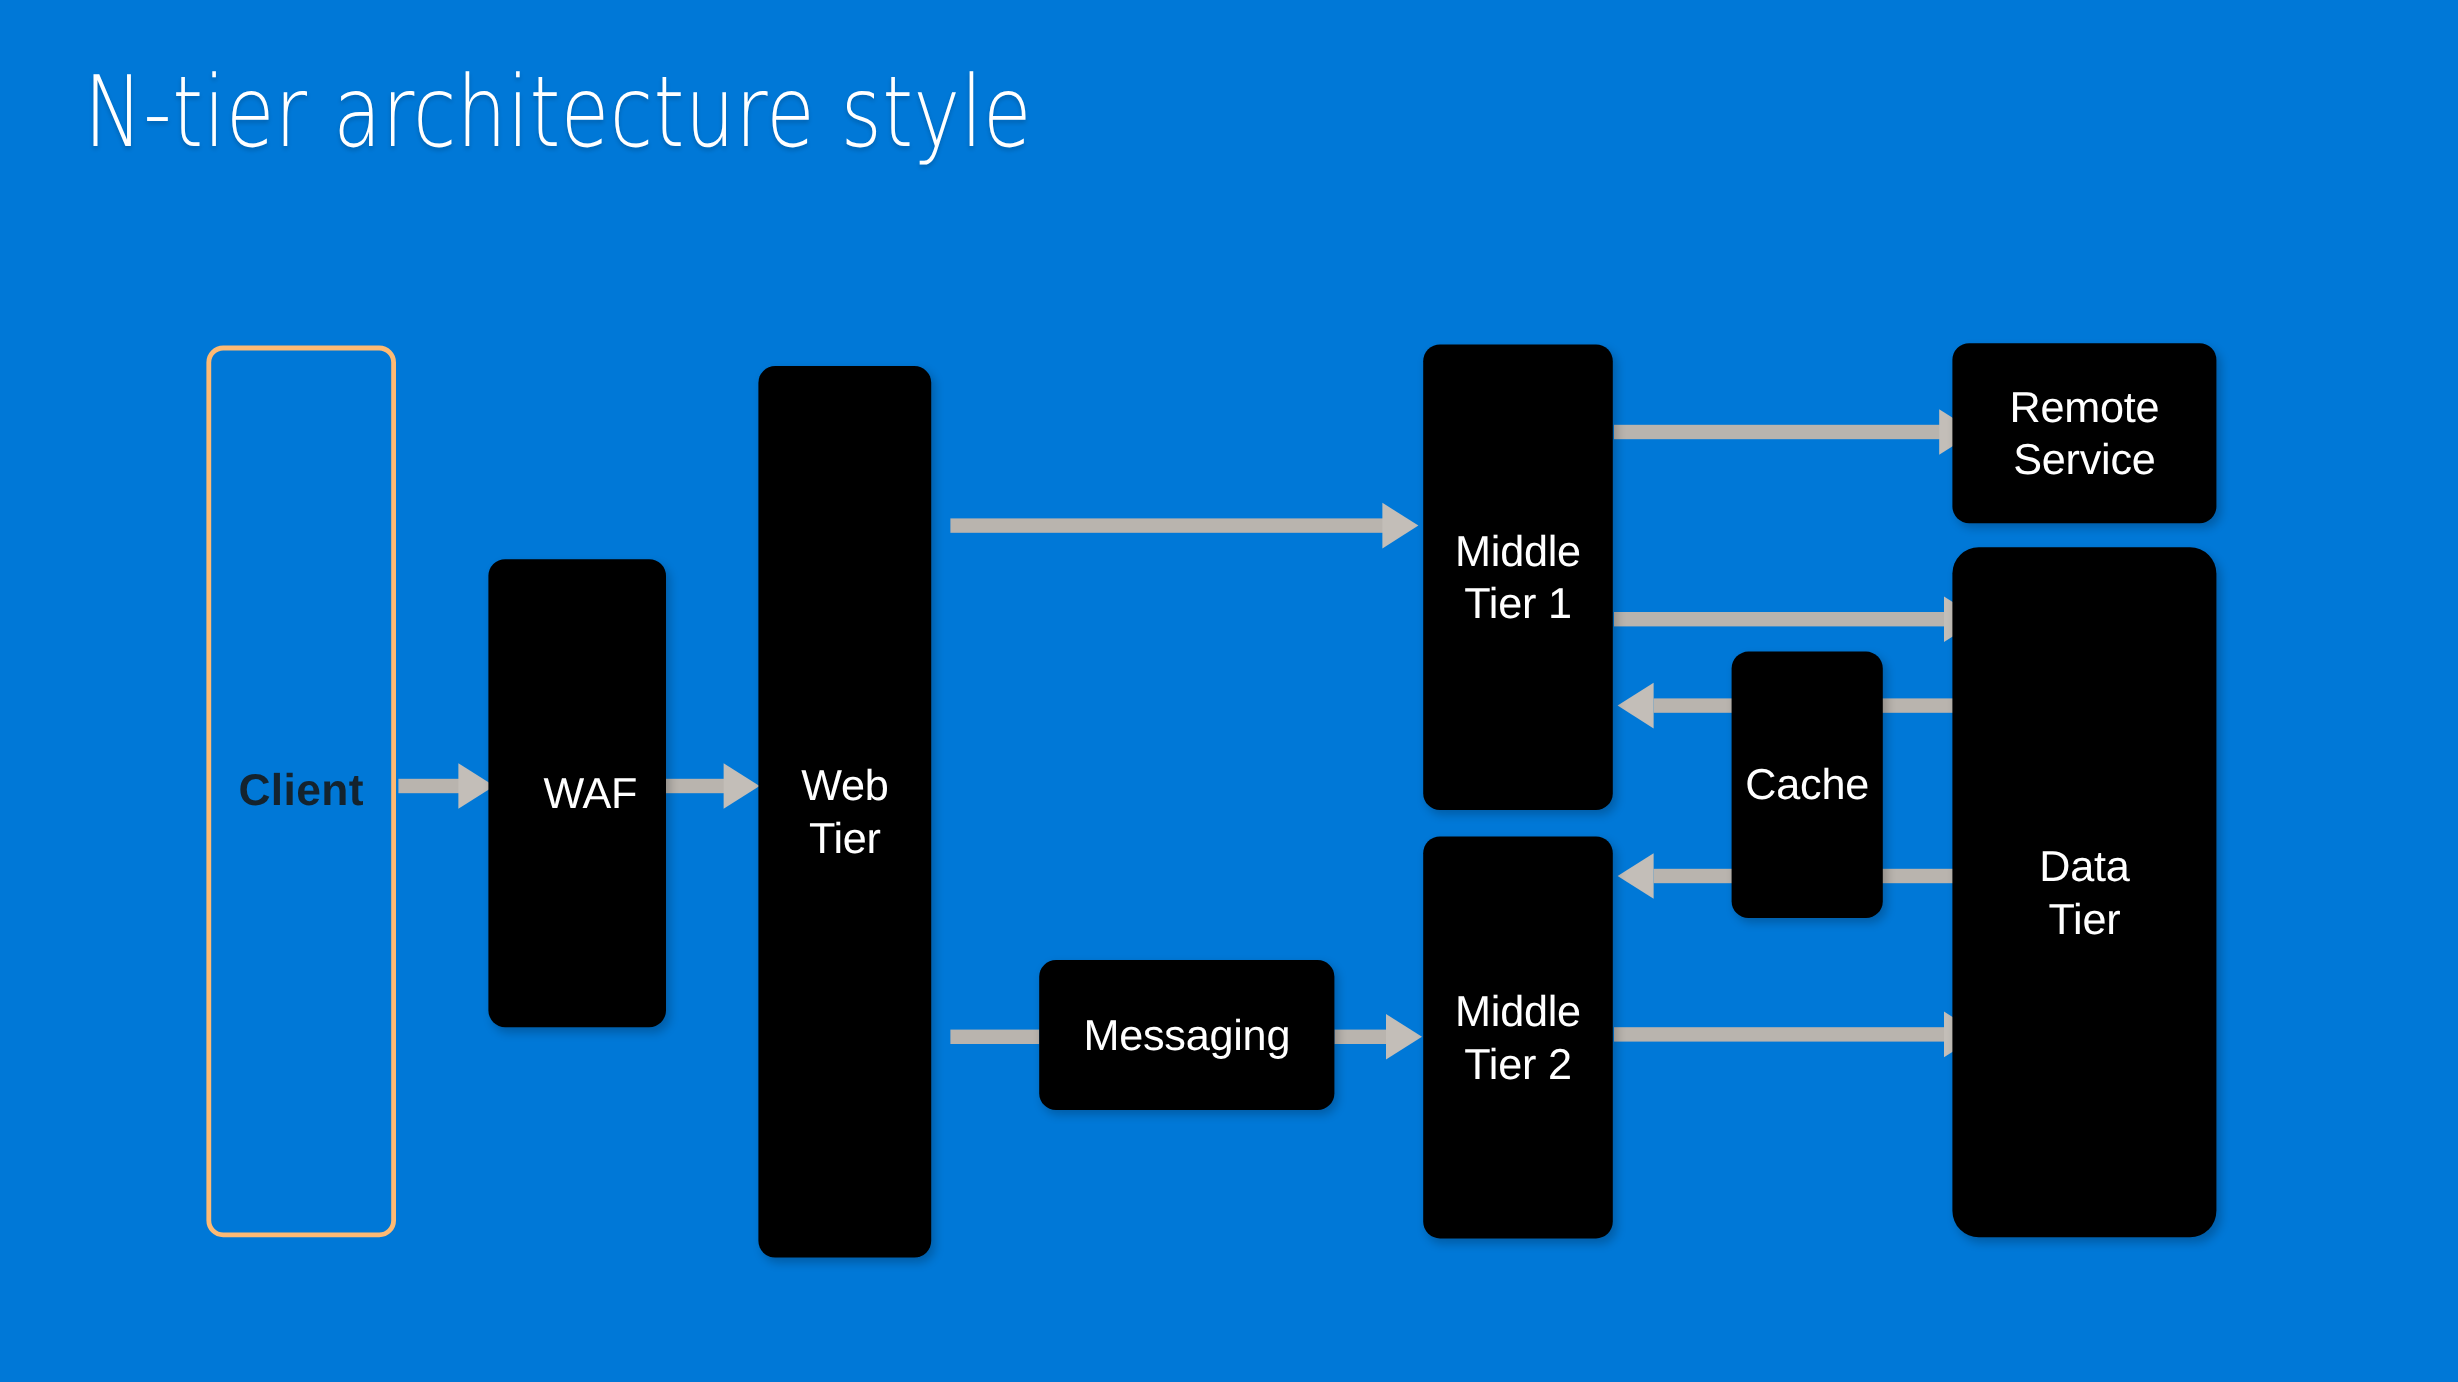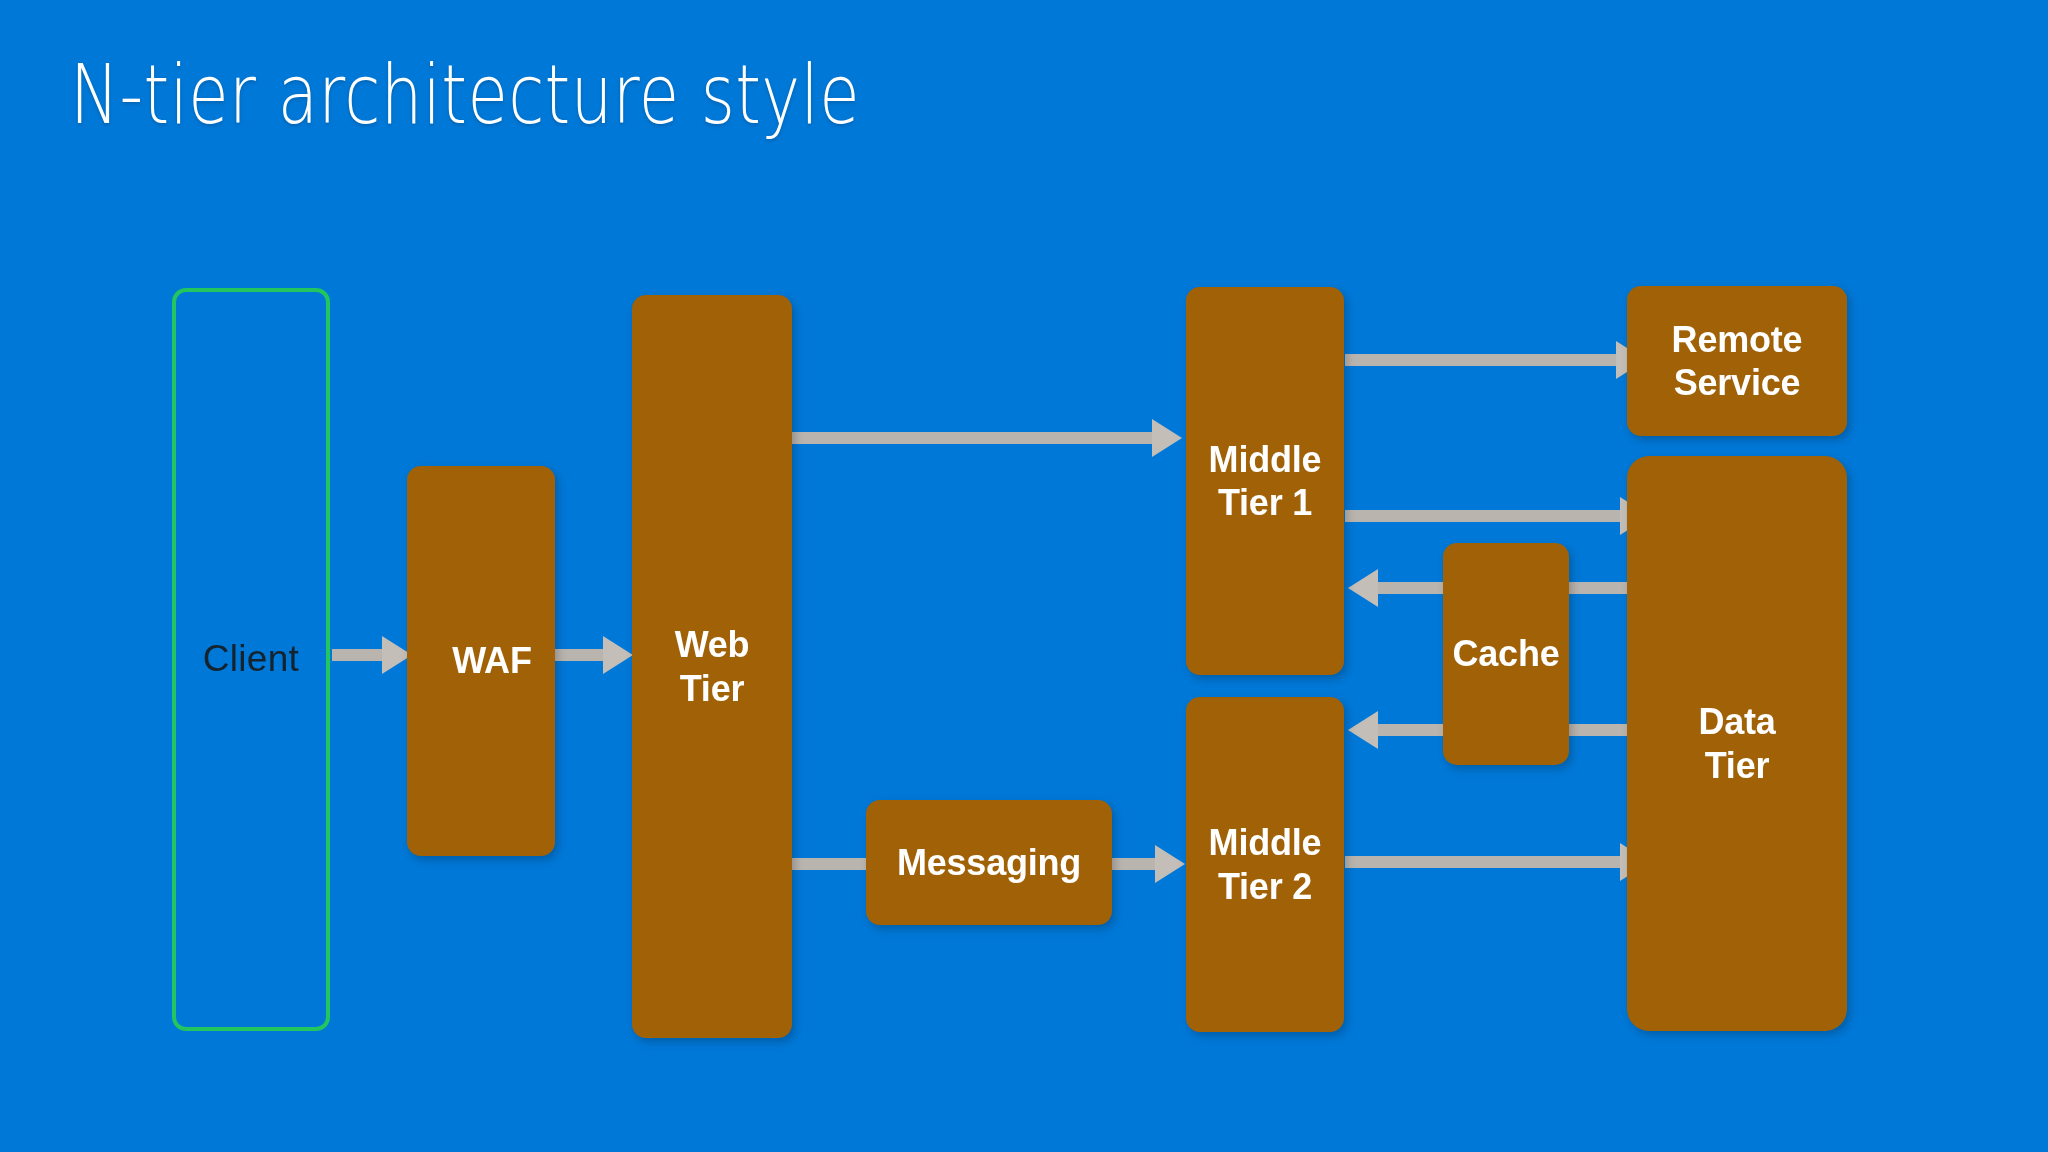--- a/index.html
+++ b/index.html
@@ -31,40 +31,40 @@
     transform-origin: left top;
     white-space: nowrap;
     line-height: 1.05;
     text-shadow: 0 2px 4px rgba(0,0,0,0.18);
   }
 
   
   .node {
     position: absolute;
     box-sizing: border-box;
-    background: #a16207;
+    background: #000000;
     border-radius: 14px;
     color: #ffffff;
     display: flex;
     align-items: center;
     justify-content: center;
     text-align: center;
     font-size: 36px;
-    font-weight: 700;
+    font-weight: 400;
     line-height: 1.20;
     box-shadow: 3px 4px 8px rgba(0,0,0,0.22);
     z-index: 6;
     white-space: pre-line;
     letter-spacing: -0.2px;
   }
   .node.outline {
     background: transparent;
-    border: 4px solid #22c55e;
+    border: 4px solid #fdba74;
     color: #14232e;
-    font-weight: 400;
+    font-weight: 700;
     box-shadow: none;
     font-size: 37px;
     letter-spacing: 0.3px;
   }
 
   
   .conn {
     position: absolute;
     height: 12px;
     background: #b9b4ae;
@@ -122,21 +122,21 @@
   <div class="conn behind" style="left:1378px; top:724px; width:252px;"></div>
   <div class="head left" style="left:1348px; top:711px;"></div>
 
   <div class="conn" style="left:1345px; top:856px; width:278px;"></div>
   <div class="head right" style="left:1620px; top:843px;"></div>
 
   <div class="node outline" style="left:172px; top:288px; width:158px; height:743px;">Client</div>
 
   <div class="node" style="left:407px; top:466px; width:148px; height:390px;padding-left:22px;">WAF</div>
 
-  <div class="node" style="left:632px; top:295px; width:160px; height:743px;">Web
+  <div class="node" style="left:632px; top:305px; width:144px; height:743px;">Web
 Tier</div>
 
   <div class="node" style="left:866px; top:800px; width:246px; height:125px;">Messaging</div>
 
   <div class="node" style="left:1186px; top:287px; width:158px; height:388px;">Middle
 Tier 1</div>
 
   <div class="node" style="left:1186px; top:697px; width:158px; height:335px;">Middle
 Tier 2</div>
 

